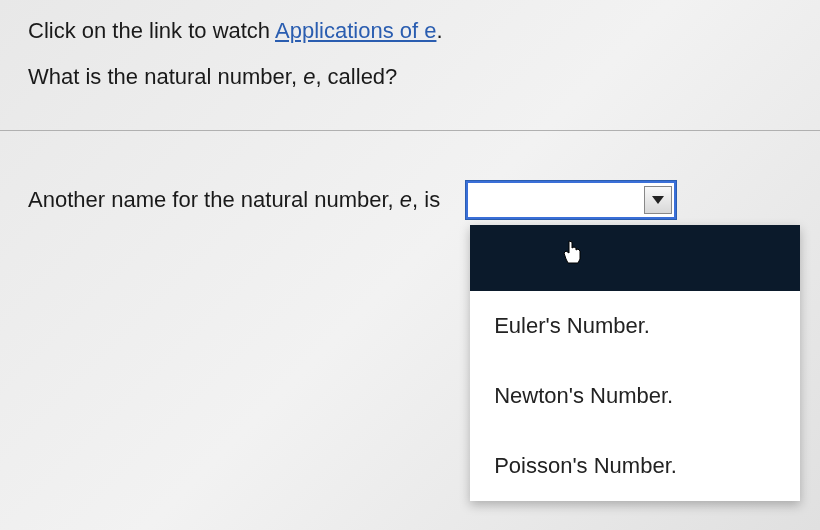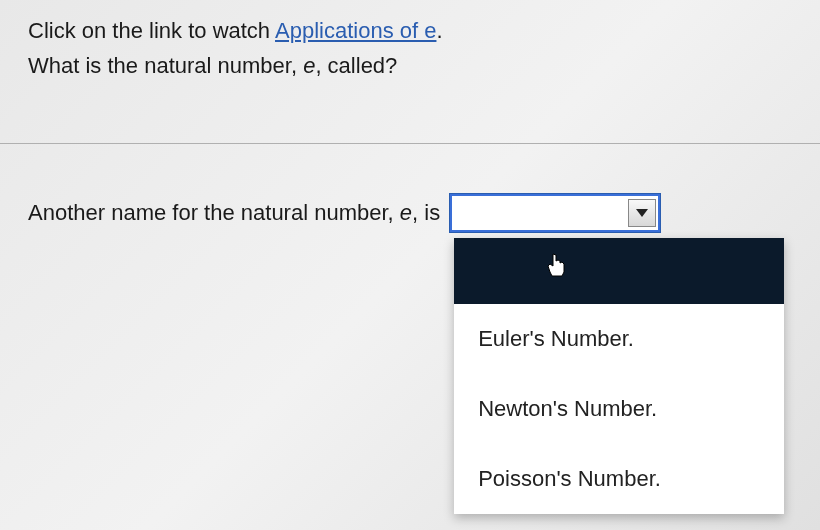--- a/index.html
+++ b/index.html
@@ -9,40 +9,40 @@
     height: 530px;
     background: linear-gradient(135deg, #e8e8e8 0%, #f2f2f2 50%, #e0e0e0 100%);
     font-family: Arial, Helvetica, sans-serif;
     color: #1a1a1a;
     padding: 18px 28px 0 28px;
     position: relative;
     overflow: hidden;
   }
   .instr {
     font-size: 22px;
-    margin-bottom: 9px;
+    margin-bottom: 20px;
   }
   .link {
     color: #2a5db0;
     text-decoration: underline;
   }
   .question {
     font-size: 22px;
-    margin-bottom: 64px;
+    margin-bottom: 40px;
   }
   .em { font-style: italic; }
   .divider {
     border: none;
     border-top: 1px solid #b0b0b0;
     margin: 0 -28px 50px -28px;
   }
   .prompt-row {
     display: flex;
     align-items: center;
-    gap: 10px;
+    gap: 26px;
   }
   .prompt-text {
     font-size: 22px;
     white-space: nowrap;
   }
   .select-wrap {
     position: relative;
   }
   .select-box {
     width: 210px;

